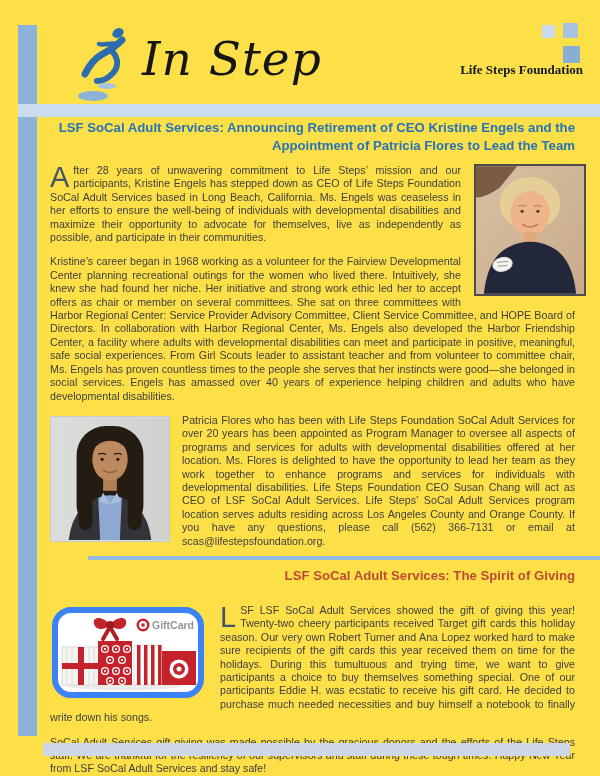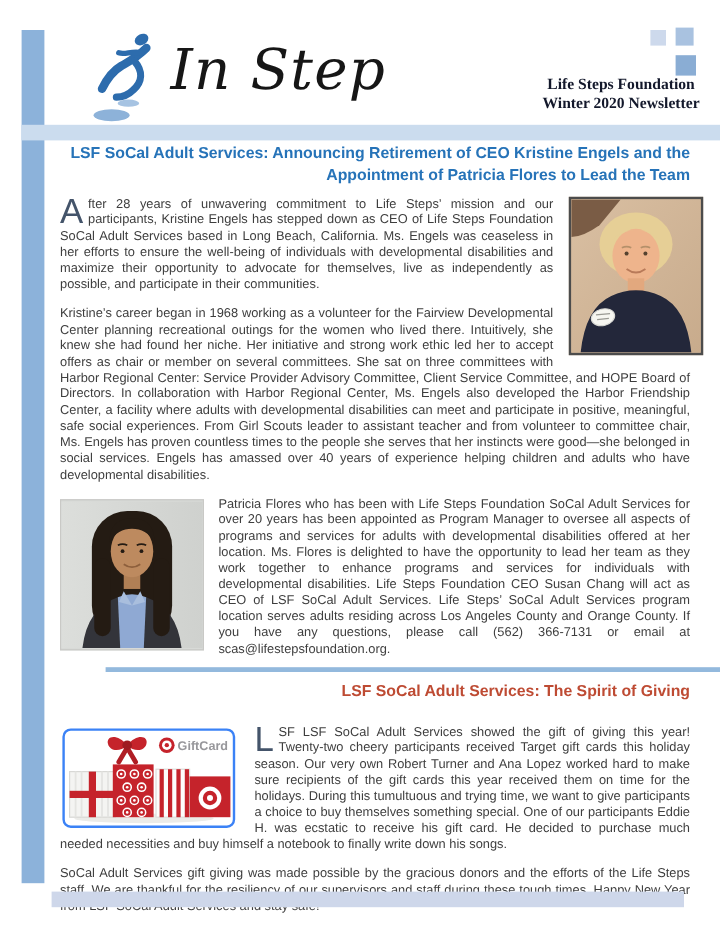--- a/index.html
+++ b/index.html
@@ -1,18 +1,18 @@
 <!DOCTYPE html>
 <html><head>
 <meta charset="utf-8">
 <style>
   html,body{margin:0;padding:0;background:#e9e9e9;}
   .page{
     position:relative;width:600px;height:776px;margin:0 auto;
-    background:#ffffff;overflow:hidden;
+    background:#fde047;overflow:hidden;
     font-family:"Liberation Sans",sans-serif;color:#3e3e3e;
   }
   
   .left-bar{position:absolute;left:18px;top:25px;width:19px;height:711px;background:#8cb2da;}
   .top-band{position:absolute;left:18px;top:104px;width:582px;height:13px;background:#cbdcee;}
   .bottom-band{position:absolute;left:43px;top:743px;width:527px;height:13px;background:#ced7ea;}
   .sq{position:absolute;}
   .sq1{left:542px;top:25px;width:13px;height:13px;background:#cdd9ec;}
   .sq2{left:563px;top:23px;width:15px;height:15px;background:#a9c2e0;}
   .sq3{left:563px;top:46px;width:17px;height:17px;background:#8aadd4;}
@@ -49,21 +49,21 @@
   
   .photo-k{
     float:right;width:108px;height:128px;border:2px solid #4c4c4c;
     margin:0 -11px 8px 13px;overflow:hidden;background:#d3b79a;
   }
   .photo-p{
     float:left;width:118px;height:124px;border:1px solid #c9c9c6;
     margin:2px 12px 4px 0;overflow:hidden;background:#d8dad7;
   }
   .giftcard{
-    float:left;width:140px;height:79px;border:2px solid #3b82f6;border-radius:7px;
+    float:left;width:140px;height:79px;border:6px solid #3b82f6;border-radius:19px;
     margin:3px 16px 6px 2px;overflow:hidden;background:#ffffff;
   }
   .divider{height:4px;background:#93b9dd;margin:8px -25px 0 38px;}
   svg{display:block;}
 </style>
 </head>
 <body>
 
 <div class="page">
 
@@ -79,21 +79,20 @@
       <path d="M46 16 C38 24 32 27 25 31 C18 35 13 42 9 50" stroke="#2d6cad" stroke-width="7" fill="none" stroke-linecap="round"></path>
       <path d="M36 27 C43 35 43 44 35 51 C31 55 26 57 21 57" stroke="#2d6cad" stroke-width="6" fill="none" stroke-linecap="round"></path>
       <path d="M42 20 C34 18 28 22 23 20" stroke="#2d6cad" stroke-width="4.5" fill="none" stroke-linecap="round"></path>
       <ellipse cx="31" cy="62" rx="9" ry="3" fill="#a6c3e2"></ellipse>
       <ellipse cx="17" cy="72" rx="15" ry="5" fill="#8db2d9"></ellipse>
     </svg>
   </div>
   <div class="masthead-title">In Step</div>
   <div class="org-block">
     <div>Life Steps Foundation</div>
-    <div>Winter 2020 Newsletter</div>
   </div>
 
   <div class="content">
 
     <h1 class="h-blue">LSF SoCal Adult Services: Announcing Retirement of CEO Kristine Engels and the Appointment of Patricia Flores to Lead the Team</h1>
 
     <div class="a1">
       <div class="photo-k">
         <svg viewBox="0 0 110 130" width="108" height="128">
           <defs>

